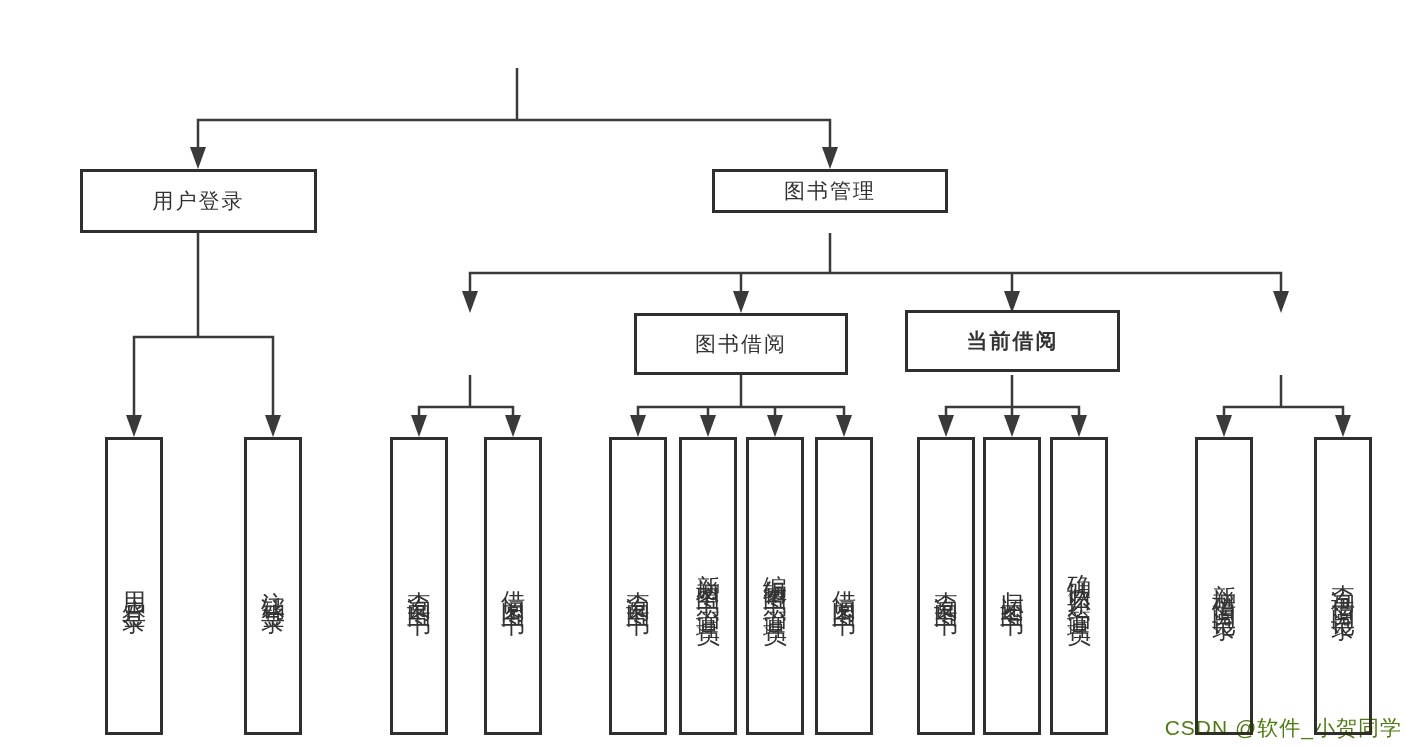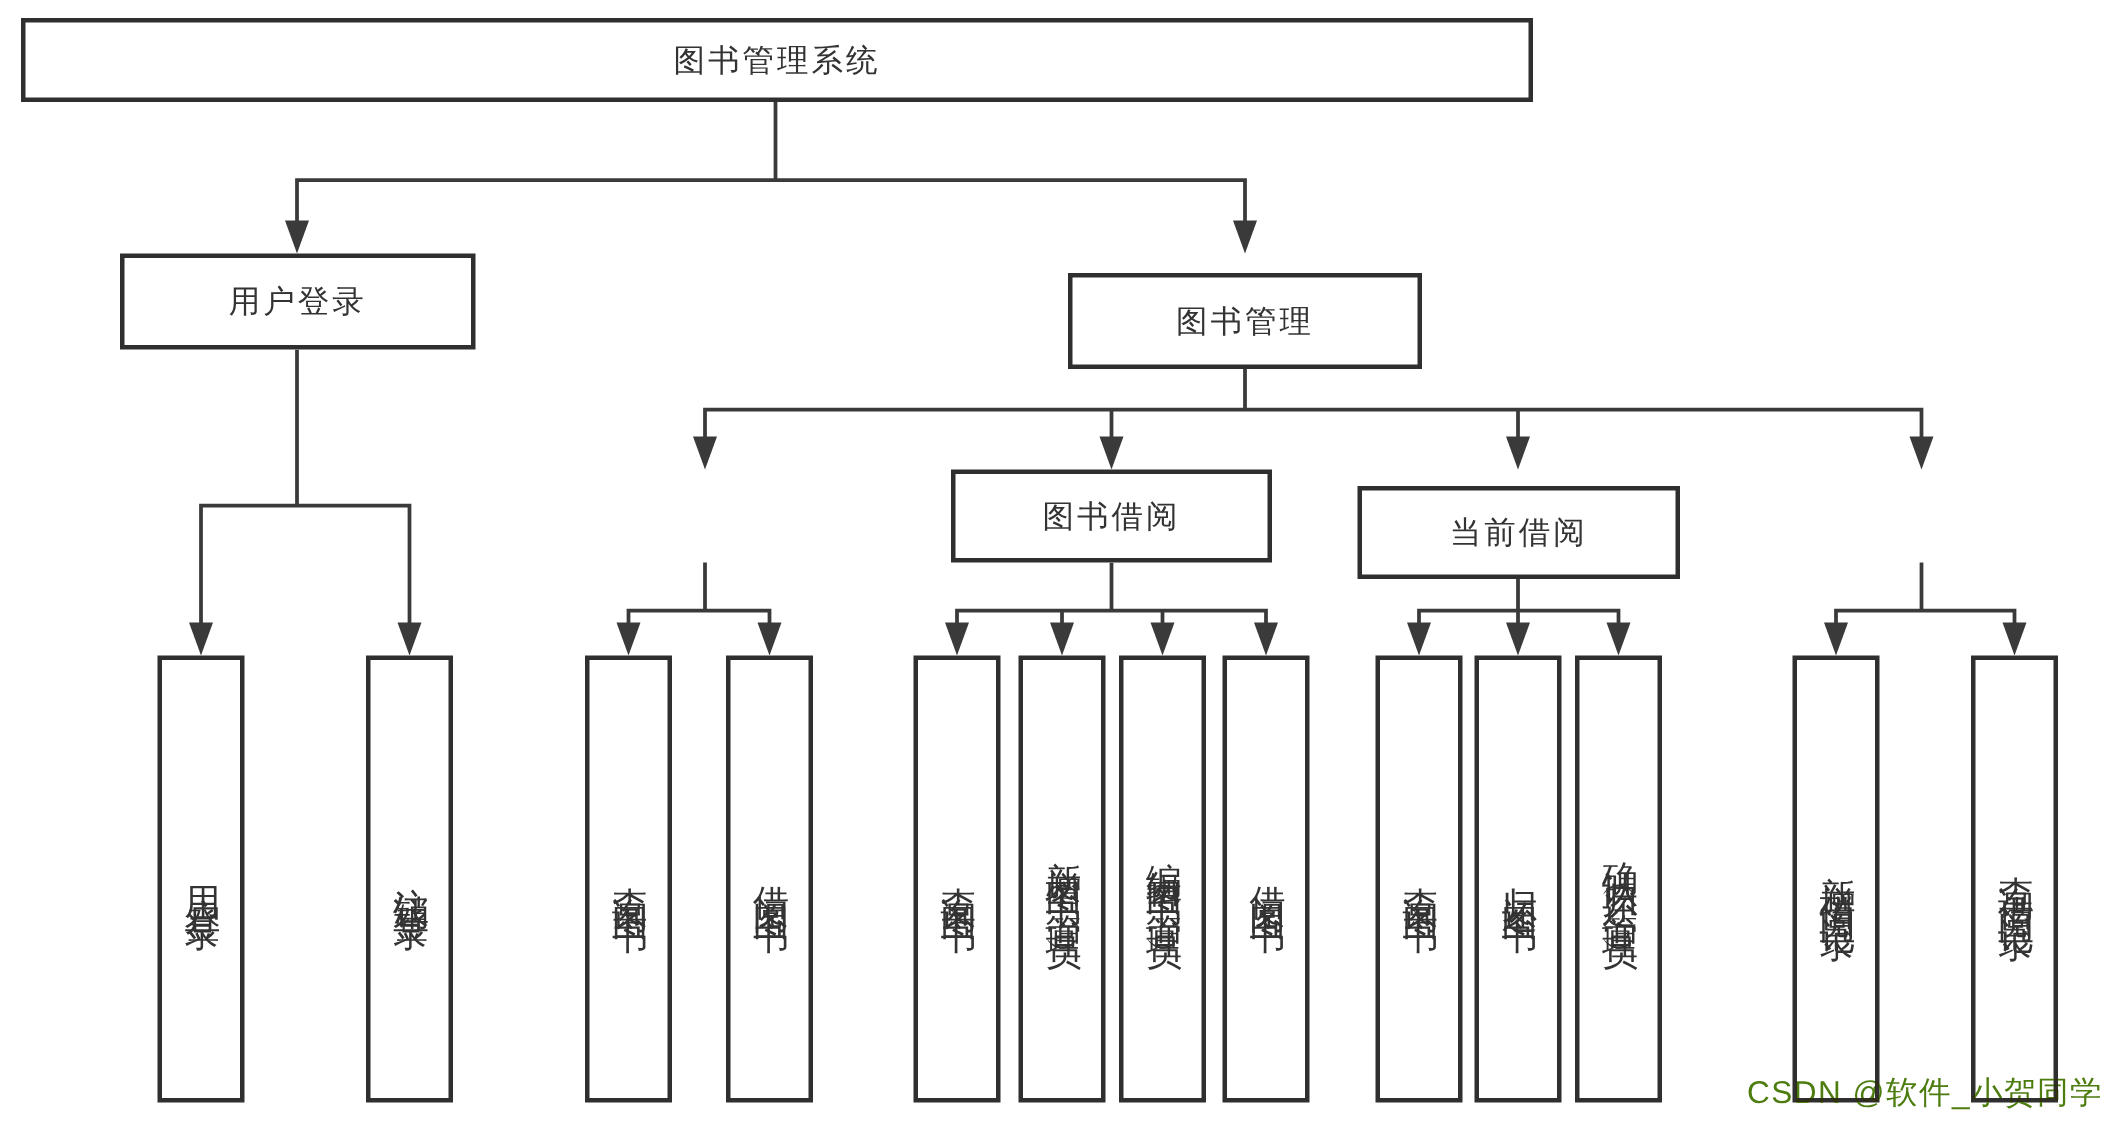--- a/index.html
+++ b/index.html
@@ -16,24 +16,24 @@
     display:flex;align-items:center;justify-content:center;
     color:#333333;
   }
   .hbox span{font-size:21px;letter-spacing:2px;white-space:nowrap;}
   .leaf span{
     writing-mode:vertical-rl;text-orientation:mixed;
     font-size:24px;letter-spacing:7px;line-height:1;
   }
   .root{left:14px;top:12px;width:1008px;height:56px;}
   .n-login{left:80px;top:169px;width:237px;height:64px;}
-  .n-bookmgmt{left:712px;top:182px;width:236px;height:64px;}
+  .n-bookmgmt{left:712px;top:169px;width:236px;height:44px;}
   .n-newrec{left:362px;top:313px;width:216px;height:62px;}
   .n-bookborrow{left:634px;top:313px;width:214px;height:62px;}
-  .n-curborrow{left:905px;top:324px;width:215px;height:62px;}
+  .n-curborrow{left:905px;top:310px;width:215px;height:62px;font-weight:bold;}
   .n-borrowrec{left:1175px;top:313px;width:212px;height:62px;}
   .leaf{top:437px;width:58px;height:298px;}
   .lf0{left:105px;}  .lf1{left:244px;}
   .lf2{left:390px;}  .lf3{left:484px;}
   .lf4{left:609px;}  .lf5{left:679px;}  .lf6{left:746px;}  .lf7{left:815px;}
   .lf8{left:917px;}  .lf9{left:983px;}  .lf10{left:1050px;}
   .lf11{left:1195px;} .lf12{left:1314px;}
   .watermark{
     position:absolute;right:3px;bottom:5px;z-index:5;
     font-size:21px;color:#4d7c0f;letter-spacing:1px;
@@ -78,23 +78,20 @@
       <polygon points="767,415 783,415 775,437"></polygon>
       <polygon points="836,415 852,415 844,437"></polygon>
       <polygon points="938,415 954,415 946,437"></polygon>
       <polygon points="1004,415 1020,415 1012,437"></polygon>
       <polygon points="1071,415 1087,415 1079,437"></polygon>
       <polygon points="1216,415 1232,415 1224,437"></polygon>
       <polygon points="1335,415 1351,415 1343,437"></polygon>
     </g>
   </svg>
 
-  <div class="box hbox root">
-    <span>图书管理系统</span>
-  </div>
 
   <div class="box hbox n-login">
     <span>用户登录</span>
   </div>
   <div class="box hbox n-bookmgmt">
     <span>图书管理</span>
   </div>
 
   <div class="box hbox n-bookborrow">
     <span>图书借阅</span>

